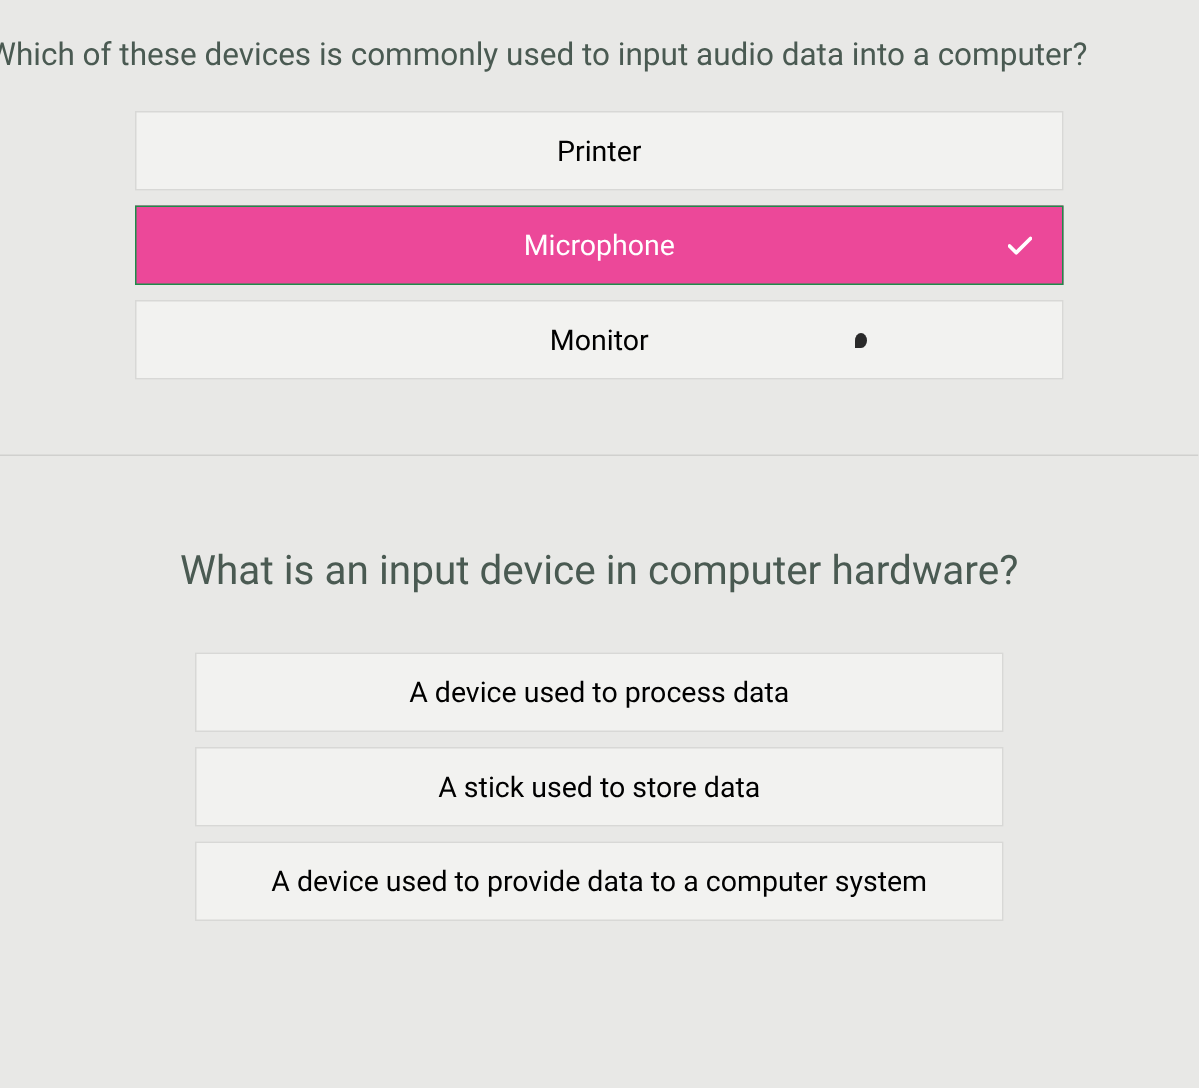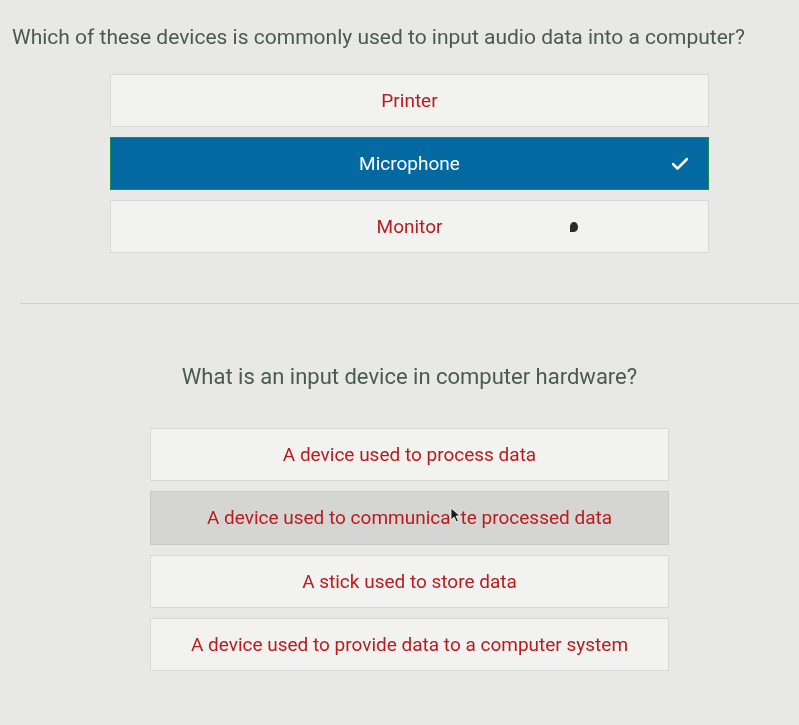--- a/index.html
+++ b/index.html
@@ -9,62 +9,61 @@
     }
     body {
       font-family: -apple-system, BlinkMacSystemFont, "Segoe UI", Roboto, Helvetica, Arial, sans-serif;
       background: #e8e8e6;
       width: 799px;
       height: 725px;
       overflow: hidden;
     }
     .quiz-section {
       padding: 15px 0 30px 0;
-      margin-left: 20px;
     }
     .quiz-section-1 {
       border-bottom: 1px solid #d0d0ce;
       padding-bottom: 50px;
     }
     .quiz-section-2 {
       padding-top: 60px;
     }
     .question-text-1 {
       color: #4a5a52;
       font-size: 21px;
       padding: 10px 15px 25px 0;
       margin-left: -8px;
     }
     .question-text-2 {
       color: #4a5a52;
-      font-size: 22px;
+      font-size: 27px;
       text-align: center;
       padding: 0 50px 25px 50px;
     }
     .options-container {
       display: flex;
       flex-direction: column;
       gap: 10px;
       padding: 0 90px;
     }
     .options-container-2 {
       padding: 14px 130px;
     }
     .option {
       position: relative;
       background: #f2f2f0;
       border: 1px solid #d8d8d6;
       padding: 14px 20px;
       text-align: center;
       font-size: 19px;
-      color: #b91c1c;
+      color: #000000;
       cursor: pointer;
     }
     .option.selected-correct {
-      background: #0369a1;
+      background: #ec4899;
       border-color: #1d8c4a;
       color: #ffffff;
     }
     .option.hovered {
       background: #d5d5d3;
       border-color: #c8c8c6;
     }
     .checkmark {
       position: absolute;
       right: 20px;
@@ -121,25 +120,20 @@
     </div>
   </div>
 </div>
 
 <div class="quiz-section quiz-section-2">
   <div class="question-text-2">What is an input device in computer hardware?</div>
   <div class="options-container options-container-2">
     <div class="option">
       <span>A device used to process data</span>
     </div>
-    <div class="option hovered">
-      <span>A device used to communica</span><span class="cursor-icon"><svg viewBox="0 0 14 18">
-            <path d="M2 1 L2 13 L5 10 L7.5 15 L9.5 14 L7 9 L11 9 Z" fill="#1a1a1a" stroke="#ffffff" stroke-width="0.8"></path>
-          </svg></span><span>te processed data</span>
-    </div>
     <div class="option">
       <span>A stick used to store data</span>
     </div>
     <div class="option">
       <span>A device used to provide data to a computer system</span>
     </div>
   </div>
 </div>
 
 </body></html>

